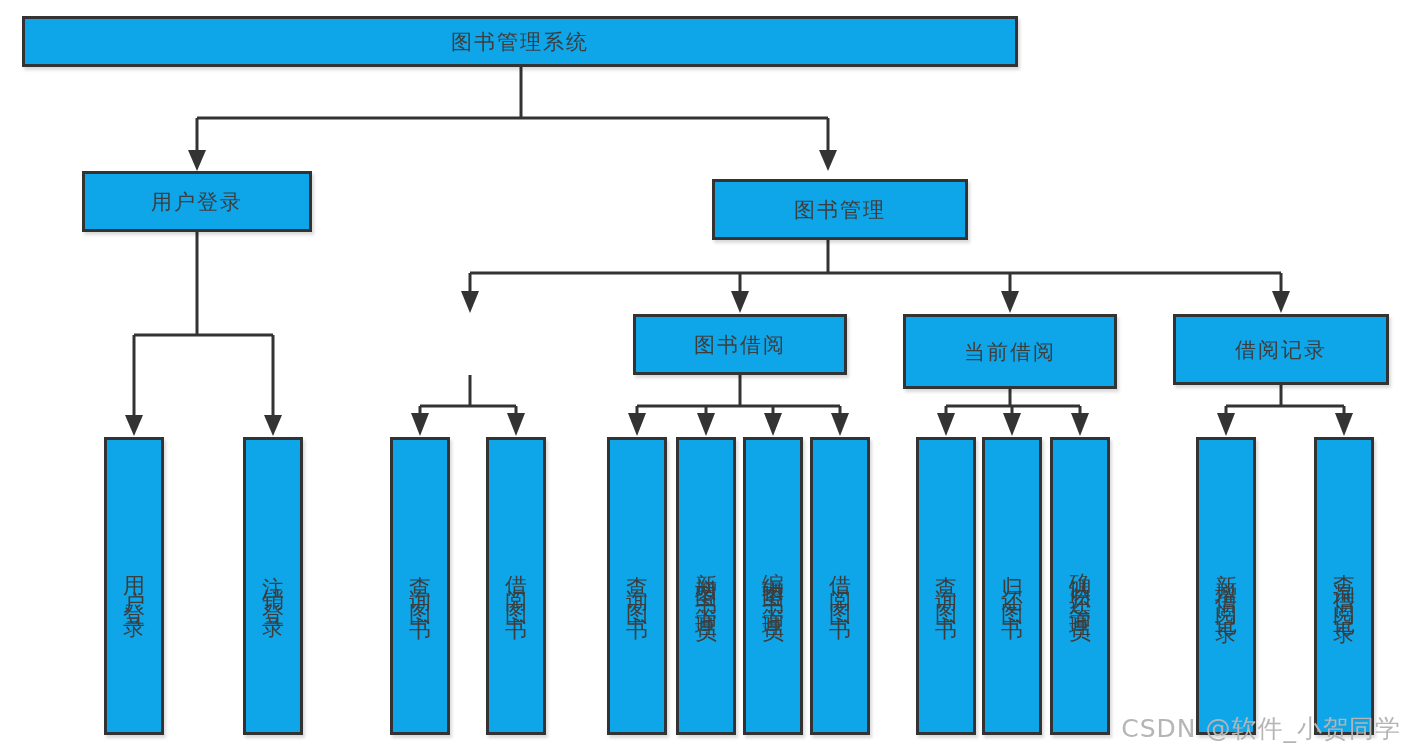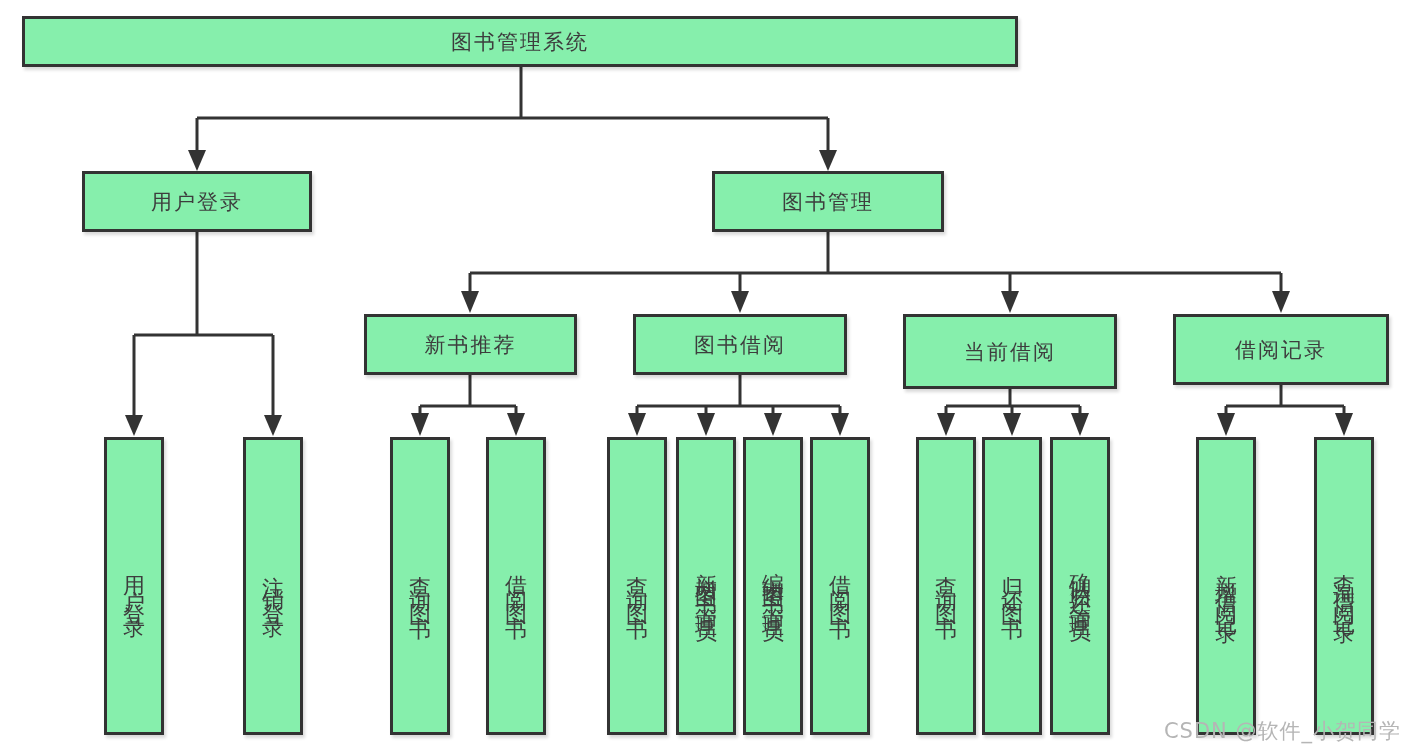--- a/index.html
+++ b/index.html
@@ -13,21 +13,21 @@
   }
   #connectors {
     position: absolute;
     left: 0; top: 0;
     width: 1405px; height: 747px;
     z-index: 1;
   }
   .box {
     position: absolute;
     box-sizing: border-box;
-    background: #86efac;
+    background: #0ea5e9;
     border: 3px solid #333333;
     box-shadow: 2px 3px 3px rgba(0,0,0,0.15);
     display: flex;
     align-items: center;
     justify-content: center;
     color: #3d3d3d;
     z-index: 2;
     text-align: center;
   }
   .h-label { font-size: 21px; letter-spacing: 2px; white-space: nowrap; }
@@ -36,21 +36,21 @@
   }
   .leaf .v-label { font-size: 22px; white-space: nowrap; }
   .ls4 .v-label { letter-spacing: 14px; }
   .ls6 .v-label { letter-spacing: 10px; }
   .ls9 .v-label { letter-spacing: 7px; }
   #watermark {
     position: absolute;
     right: 4px;
     bottom: 2px;
     z-index: 5;
-    font-size: 21px;
+    font-size: 25px;
     color: #b5b5b5;
     letter-spacing: 1px;
     white-space: nowrap;
   }
   .stroke { stroke: #333333; stroke-width: 3; fill: none; }
   .head { fill: #333333; stroke: none; }
 </style>
 </head>
 <body>
 
@@ -118,27 +118,24 @@
     <polygon class="head" points="1335,413 1353,413 1344,436"></polygon>
   </svg>
 
   <div class="box" style="left:22px; top:16px; width:996px; height:51px;">
     <span class="h-label">图书管理系统</span>
   </div>
 
   <div class="box" style="left:82px; top:171px; width:230px; height:61px;">
     <span class="h-label">用户登录</span>
   </div>
-  <div class="box" style="left:712px; top:171px; width:232px; height:61px;">
+  <div class="box" style="left:712px; top:179px; width:256px; height:61px;">
     <span class="h-label">图书管理</span>
   </div>
 
-  <div class="box" style="left:364px; top:314px; width:213px; height:61px;">
-    <span class="h-label">新书推荐</span>
-  </div>
   <div class="box" style="left:633px; top:314px; width:214px; height:61px;text-align:center;">
     <span class="h-label">图书借阅</span>
   </div>
   <div class="box" style="left:903px; top:314px; width:214px; height:75px;">
     <span class="h-label">当前借阅</span>
   </div>
   <div class="box" style="left:1173px; top:314px; width:216px; height:71px;">
     <span class="h-label">借阅记录</span>
   </div>
 

